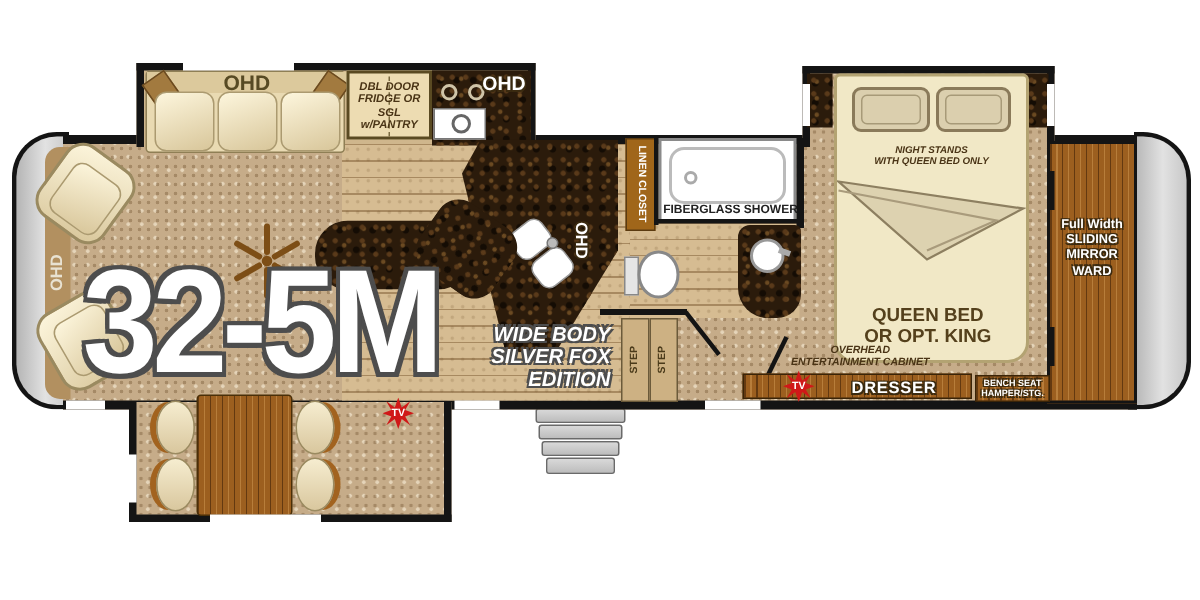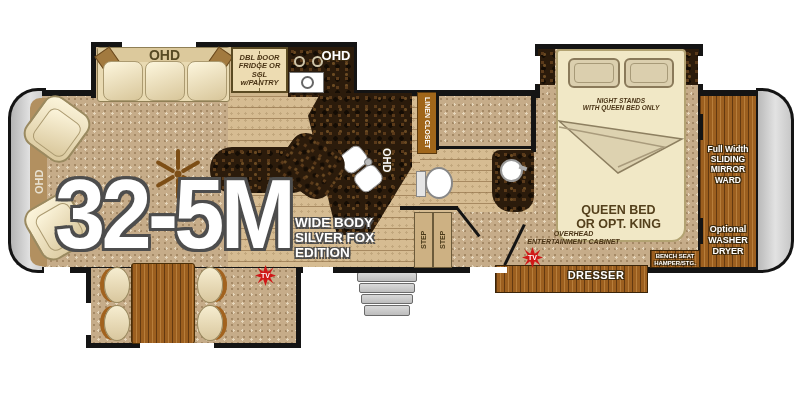--- a/index.html
+++ b/index.html
@@ -116,20 +116,25 @@
       <g transform="rotate(300 28 28)">
           <rect x="26" y="3" width="4" height="21" rx="2"></rect>
         </g>
       <circle cx="28" cy="28" r="3.5"></circle>
     </g>
   </svg>
 
   <div class="abs" style="left:417px;top:92px;width:20px;height:62px;background:#a0661a;border:1px solid #5a3a10;">
     <div class="abs vtext lbl" style="left:0;top:0;width:18px;height:60px;font-size:7px;color:#fff;">LINEN CLOSET</div>
   </div>
+  <div class="abs" style="left:439px;top:92px;width:92px;height:56px;background:#fff;border:2px solid #8a8a8a;">
+    <div class="abs" style="left:5px;top:4px;width:78px;height:38px;border:2px solid #bbb;border-radius:10px;"></div>
+    <div class="abs" style="left:15px;top:20px;width:9px;height:9px;border-radius:50%;border:2px solid #aaa;"></div>
+    <div class="abs lbl" style="left:-4px;bottom:1px;width:100px;text-align:center;font-size:8px;color:#222;">FIBERGLASS SHOWER</div>
+  </div>
   <div class="abs wall" style="left:436px;top:92px;width:3px;height:58px;"></div>
   <div class="abs wall" style="left:531px;top:92px;width:5px;height:60px;"></div>
   <div class="abs wall" style="left:437px;top:146px;width:96px;height:3px;"></div>
   <div class="abs" style="left:416px;top:171px;width:10px;height:26px;background:#e5e5e5;border:1px solid #888;"></div>
   <div class="abs" style="left:425px;top:167px;width:28px;height:32px;background:#fff;border:2px solid #888;border-radius:50%;"></div>
   <div class="abs granite" style="left:492px;top:150px;width:42px;height:62px;border-radius:8px 4px 16px 20px;"></div>
   <div class="abs" style="left:500px;top:159px;width:23px;height:23px;background:#fff;border:2px solid #999;border-radius:50%;"></div>
   <div class="abs" style="left:519px;top:166px;width:8px;height:4px;background:#aaa;transform:rotate(20deg);"></div>
   <div class="abs wall" style="left:400px;top:206px;width:58px;height:4px;"></div>
   <div class="abs wall" style="left:456px;top:209px;width:3px;height:36px;transform:rotate(-38deg);transform-origin:top left;"></div>
@@ -161,28 +166,25 @@
 OR OPT. KING</div>
   </div>
 
   <div class="abs woodv" style="left:698px;top:94px;width:60px;height:175px;border:2px solid #141414;">
     <div class="abs wall" style="left:-2px;top:18px;width:5px;height:26px;"></div>
     <div class="abs wall" style="left:-2px;top:122px;width:5px;height:26px;"></div>
     <div class="abs lbl white" style="left:0;top:48px;width:56px;text-align:center;font-size:8.5px;line-height:1.2;">Full Width
 SLIDING
 MIRROR
 WARD</div>
-    <div class="abs lbl white" style="left:0;top:128px;width:56px;text-align:center;font-size:9px;line-height:1.2;">Optional
-WASHER
-DRYER</div>
   </div>
 
   <div class="abs lbl dark" style="left:476px;top:230px;width:195px;text-align:center;font-size:7px;">OVERHEAD
 ENTERTAINMENT CABINET</div>
-  <div class="abs woodv" style="left:495px;top:249px;width:153px;height:28px;border:1px solid #3a2408;margin-top:16px;">
+  <div class="abs woodv" style="left:495px;top:249px;width:153px;height:17px;border:1px solid #3a2408;">
     <div class="abs lbl white" style="left:50px;top:3px;width:100px;text-align:center;font-size:11px;letter-spacing:.5px;">DRESSER</div>
   </div>
   <div class="abs tv-star" style="left:522px;top:247px;">TV</div>
   <div class="abs woodv" style="left:650px;top:250px;width:50px;height:18px;border:1px solid #3a2408;">
     <div class="abs lbl white" style="left:0;top:2px;width:48px;text-align:center;font-size:6px;line-height:1.1;">BENCH SEAT
 HAMPER/STG.</div>
   </div>
 
   <div class="abs chair l" style="left:104px;top:267px;"></div>
   <div class="abs chair l" style="left:104px;top:305px;"></div>
@@ -195,17 +197,17 @@
   <div class="abs win" style="left:122px;top:42px;width:74px;height:5px;"></div>
   <div class="abs win" style="left:44px;top:267px;width:26px;height:6px;"></div>
   <div class="abs win" style="left:86px;top:303px;width:5px;height:32px;"></div>
   <div class="abs win" style="left:140px;top:343px;width:74px;height:5px;"></div>
   <div class="abs win" style="left:303px;top:267px;width:30px;height:6px;"></div>
   <div class="abs win" style="left:470px;top:267px;width:37px;height:6px;"></div>
   <div class="abs win" style="left:535px;top:56px;width:5px;height:28px;"></div>
   <div class="abs win" style="left:698px;top:56px;width:5px;height:28px;"></div>
 
   <div class="abs outline-big" style="left:55px;top:168px;font-size:98px;font-weight:bold;line-height:.95;letter-spacing:-4px;transform:scaleX(.92);transform-origin:left;z-index:7;">32-5M</div>
-  <div class="abs lbl outline-med" style="left:295px;top:216px;width:112px;text-align:left;font-size:13.5px;line-height:1.1;z-index:7;">WIDE BODY
+  <div class="abs lbl outline-med" style="left:295px;top:216px;width:112px;text-align:right;font-size:13.5px;font-style:italic;line-height:1.1;z-index:7;">WIDE BODY
 SILVER FOX
 EDITION</div>
 
 </div>
 
 </body></html>

